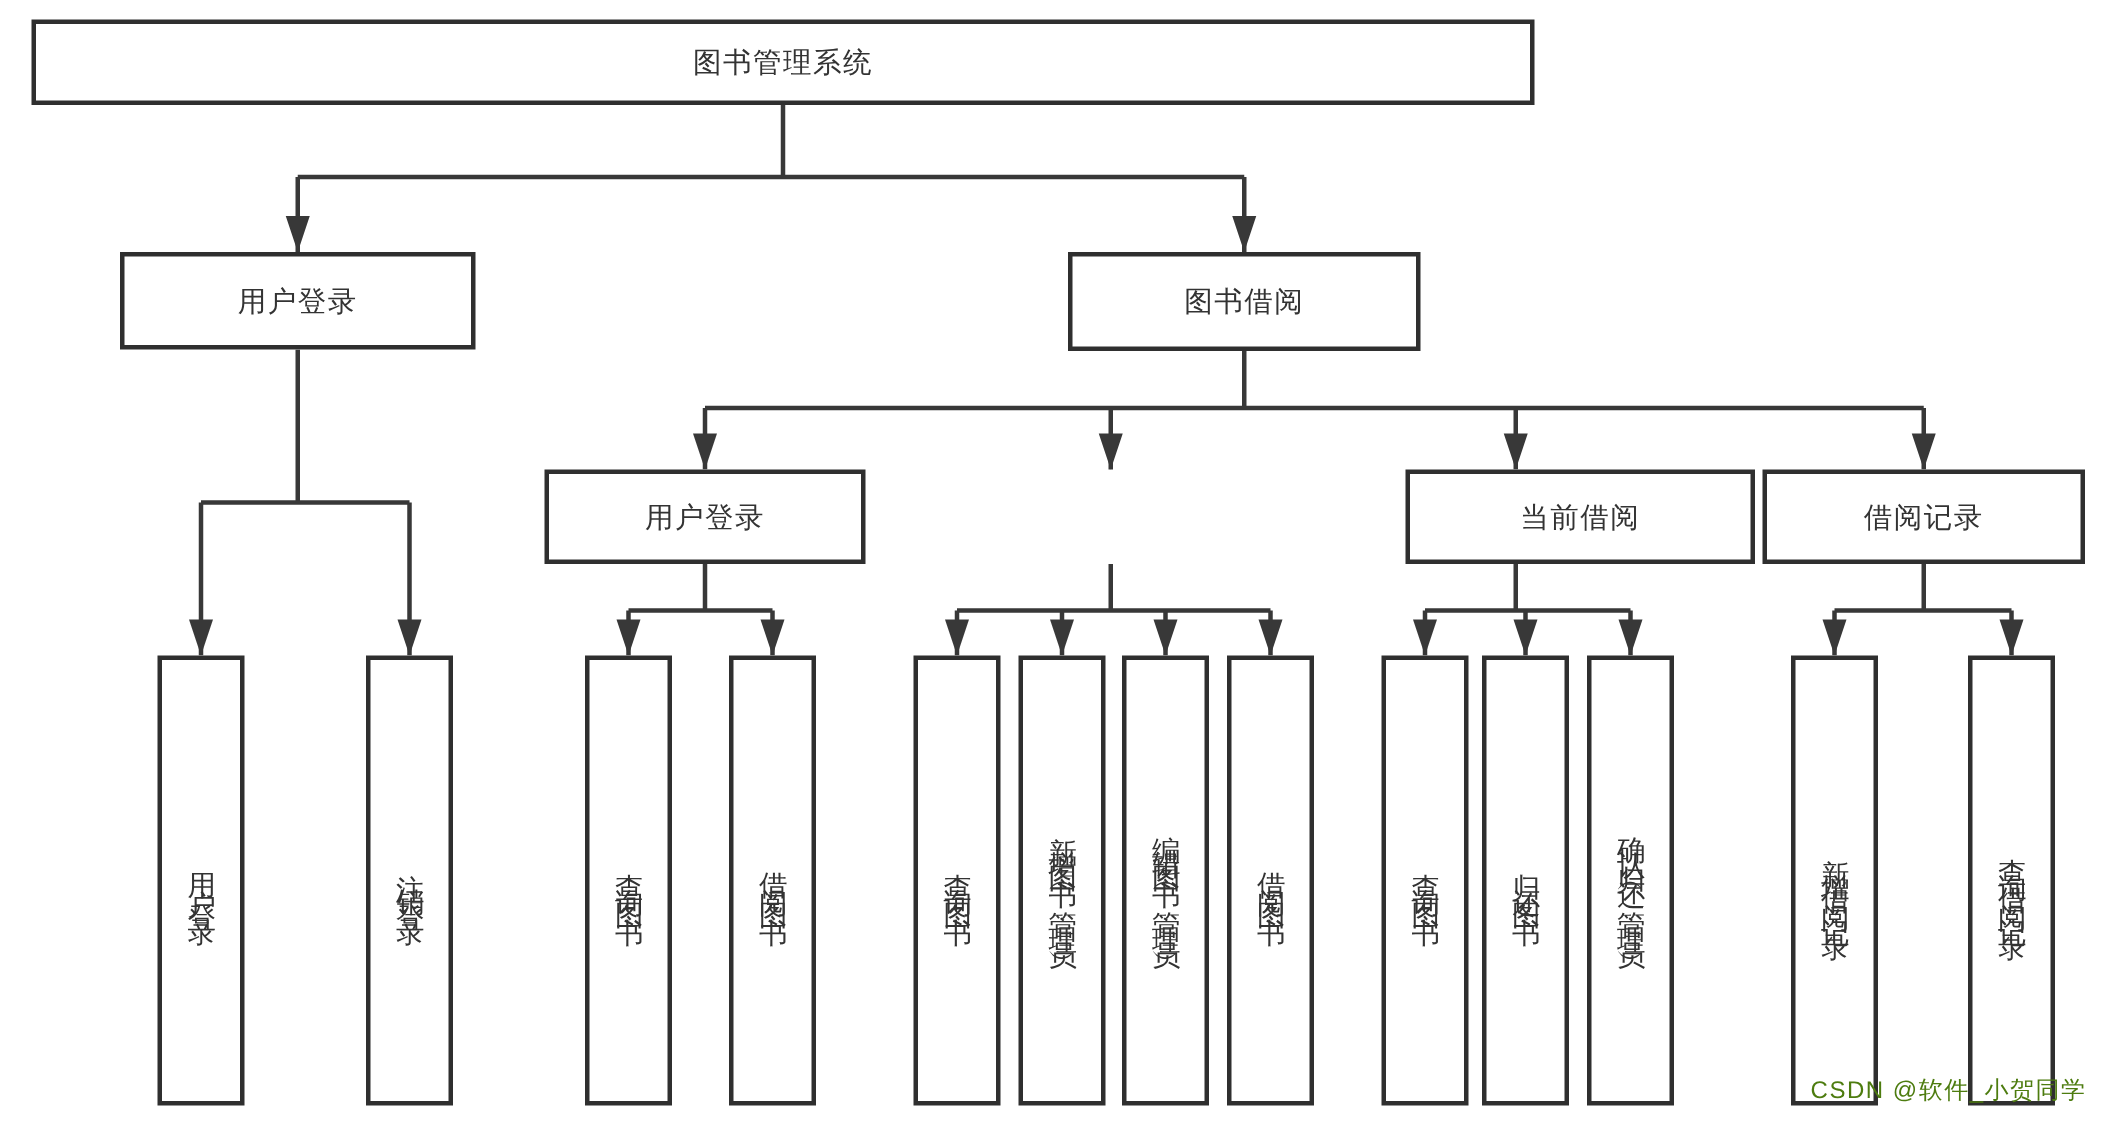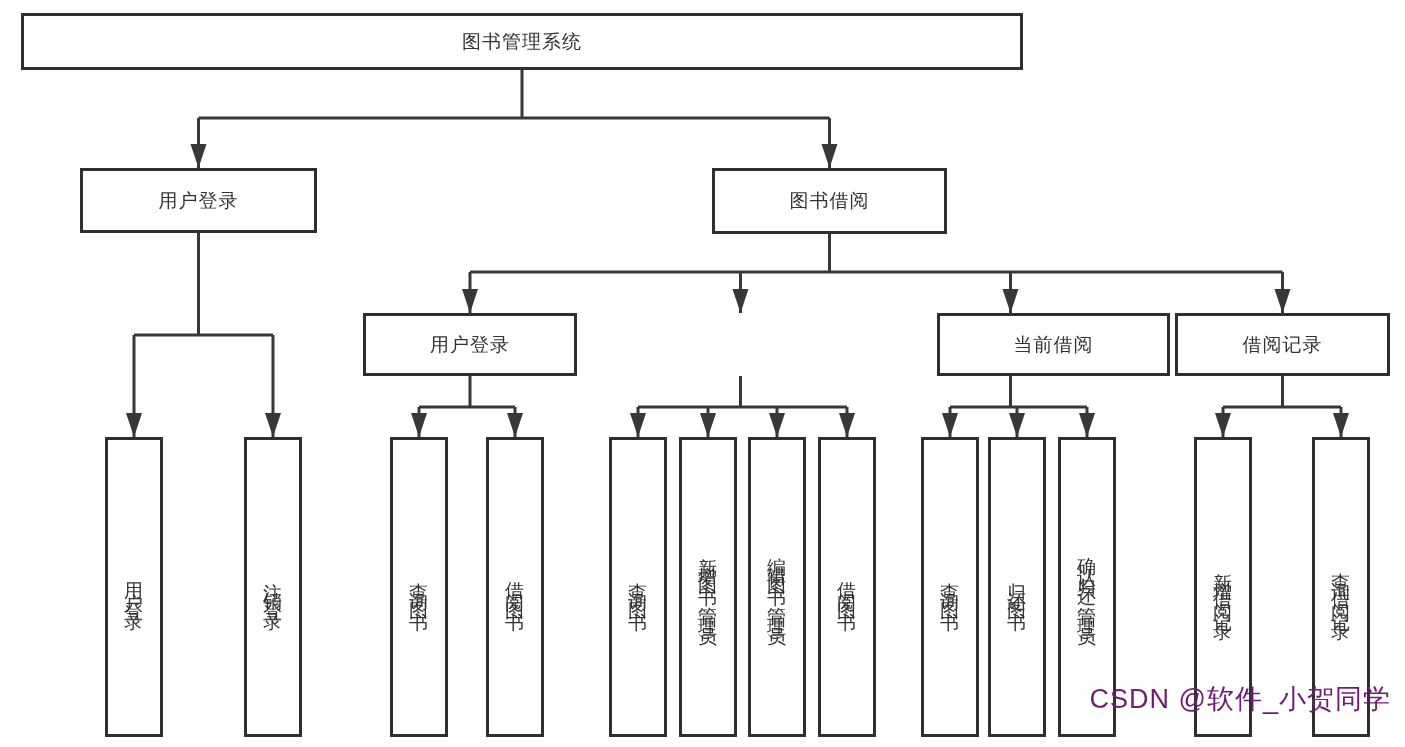--- a/index.html
+++ b/index.html
@@ -23,23 +23,23 @@
   .vbox{width:58px;top:437px;height:300px;}
   .vbox span{
     writing-mode:vertical-rl;
     font-size:19px;
     letter-spacing:10px;
     color:#333333;
     line-height:1;
   }
   .watermark{
     position:absolute;
-    right:14px;top:681px;
-    font-size:27px;
-    color:#701a75;
+    right:14px;top:717px;
+    font-size:16px;
+    color:#4d7c0f;
     letter-spacing:1px;
     white-space:nowrap;
   }
 </style>
 </head>
 <body>
 
 <div id="stage">
 
   <svg id="wires" viewBox="0 0 1405 747" xmlns="http://www.w3.org/2000/svg">

